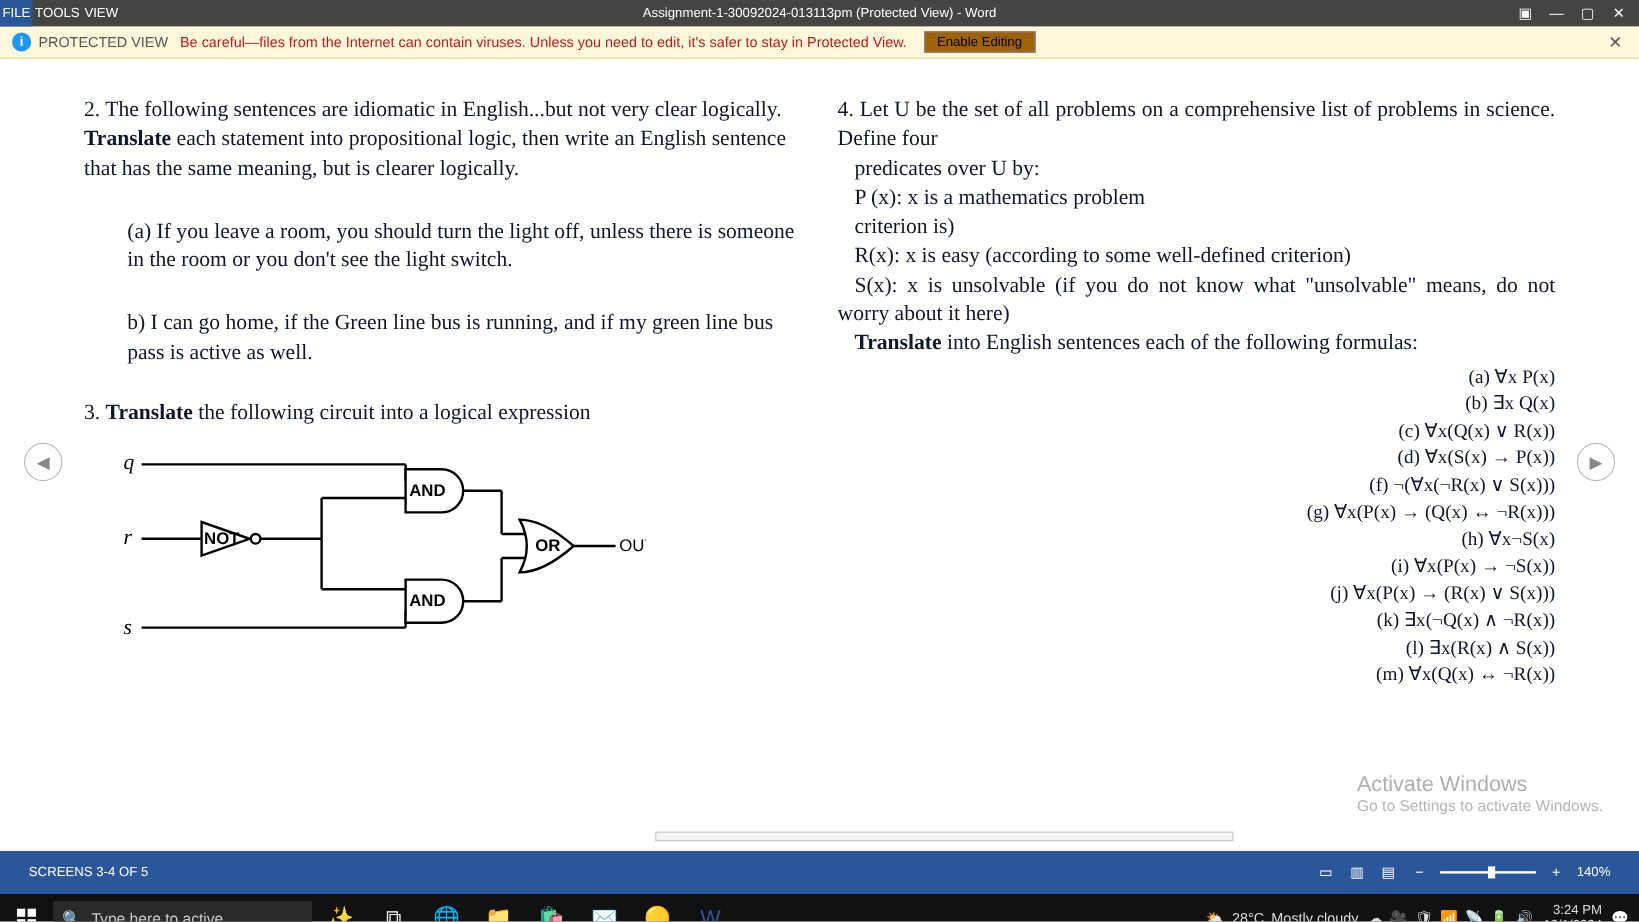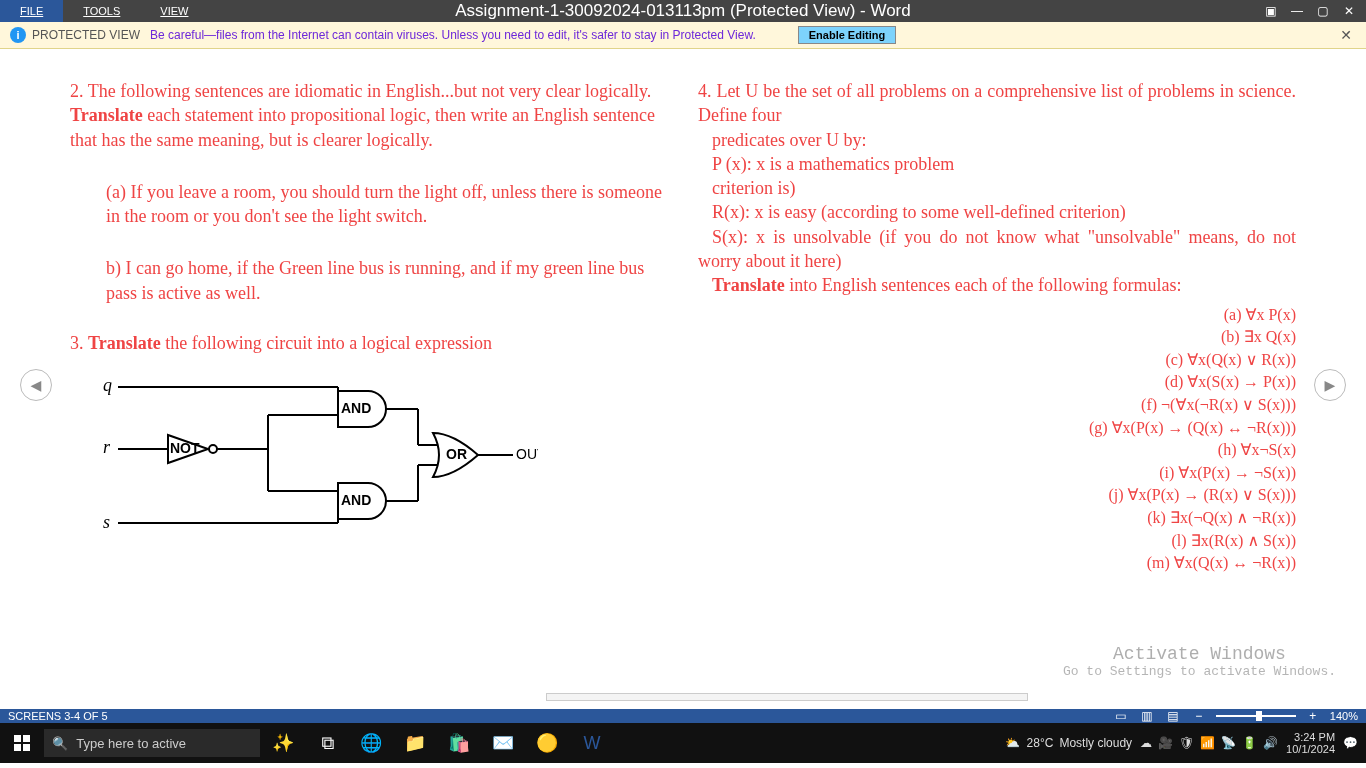--- a/index.html
+++ b/index.html
@@ -16,36 +16,35 @@
   .menubar {
     background: #444;
     height: 22px;
     display: flex;
     align-items: center;
     color: #fff;
     font-size: 11px;
     position: relative;
   }
   .menubar .tab {
-    padding: 0 20px;
+    padding: 0 2px;
     height: 100%;
     display: flex;
     align-items: center;
     cursor: pointer;
-    text-decoration: underline;
   }
   .menubar .tab.active {
     background: #2b579a;
   }
   .menubar .wintitle {
     position: absolute;
     left: 50%;
     transform: translateX(-50%);
     color: #fff;
-    font-size: 17px;
+    font-size: 11px;
     white-space: nowrap;
   }
   .menubar .wincontrols {
     margin-left: auto;
     display: flex;
     align-items: center;
     gap: 12px;
     padding-right: 10px;
   }
   .wc-icon { width:14px;height:14px;display:flex;align-items:center;justify-content:center;cursor:pointer;font-size:12px;}
@@ -68,29 +67,28 @@
     border-radius: 50%;
     background: #2196f3;
     color: #fff;
     font-size: 11px;
     font-weight: bold;
     display: flex;
     align-items: center;
     justify-content: center;
   }
   .pv-label { font-size: 12px; color:#555; margin-right:4px;}
-  .pv-text { color:#6d28d9; }
+  .pv-text { color:#b91c1c; }
   .pv-btn {
     border: 1px solid #888;
-    background: #7dd3fc;
+    background: #a16207;
     font-size: 11px;
     padding: 2px 10px;
-    margin-left: 36px;
-    cursor: pointer;
-    font-weight: bold;
+    margin-left: 8px;
+    cursor: pointer;
   }
   .pv-close {
     margin-left: auto;
     cursor: pointer;
     color: #555;
     font-size: 14px;
     padding: 0 4px;
   }
 
   
@@ -99,21 +97,21 @@
     background: #fff;
     height: 660px;
     overflow: hidden;
   }
   .page-wrap {
     display: flex;
     gap: 30px;
     padding: 30px 70px 10px 70px;
     font-family: "Times New Roman", serif;
     font-size: 18px;
-    color: #ef4444;
+    color: #0f172a;
     line-height: 1.35;
   }
   .col {
     flex: 1;
     min-width: 0;
   }
   .col.right { border-left: none; }
   .q-heading { margin: 0 0 6px 0; }
   .justify { text-align: justify; }
   .sub { padding-left: 36px; margin-top: 28px; }
@@ -147,45 +145,45 @@
   .navarrow.left { left: 20px; }
   .navarrow.right { right: 20px; }
 
   
   .watermark {
     position: absolute;
     right: 30px;
     bottom: 30px;
     color: rgba(120,120,120,0.6);
     font-size: 18px;
-    font-family: Liberation Mono, monospace;
-    text-align: center;
+    font-family: Liberation Sans, sans-serif;
+    text-align: left;
   }
   .watermark .small { font-size: 13px; color: rgba(120,120,120,0.55); }
 
   
   .hruler {
     position: absolute;
     left: 40%;
     bottom: 8px;
     width: 480px;
     height: 6px;
     border: 1px solid #ccc;
     background: #f4f4f4;
   }
 
   
   .statusbar {
     background: #2b579a;
-    height: 14px;
+    height: 36px;
     color: #fff;
     font-size: 11px;
     display: flex;
     align-items: center;
-    padding: 0 8px;
+    padding: 0 24px;
   }
   .statusbar .right {
     margin-left: auto;
     display: flex;
     align-items: center;
     gap: 8px;
   }
   .sb-icon { width:18px;height:14px;display:flex;align-items:center;justify-content:center;cursor:pointer;font-size:12px;}
   .zoom-slider {
     width: 80px;

